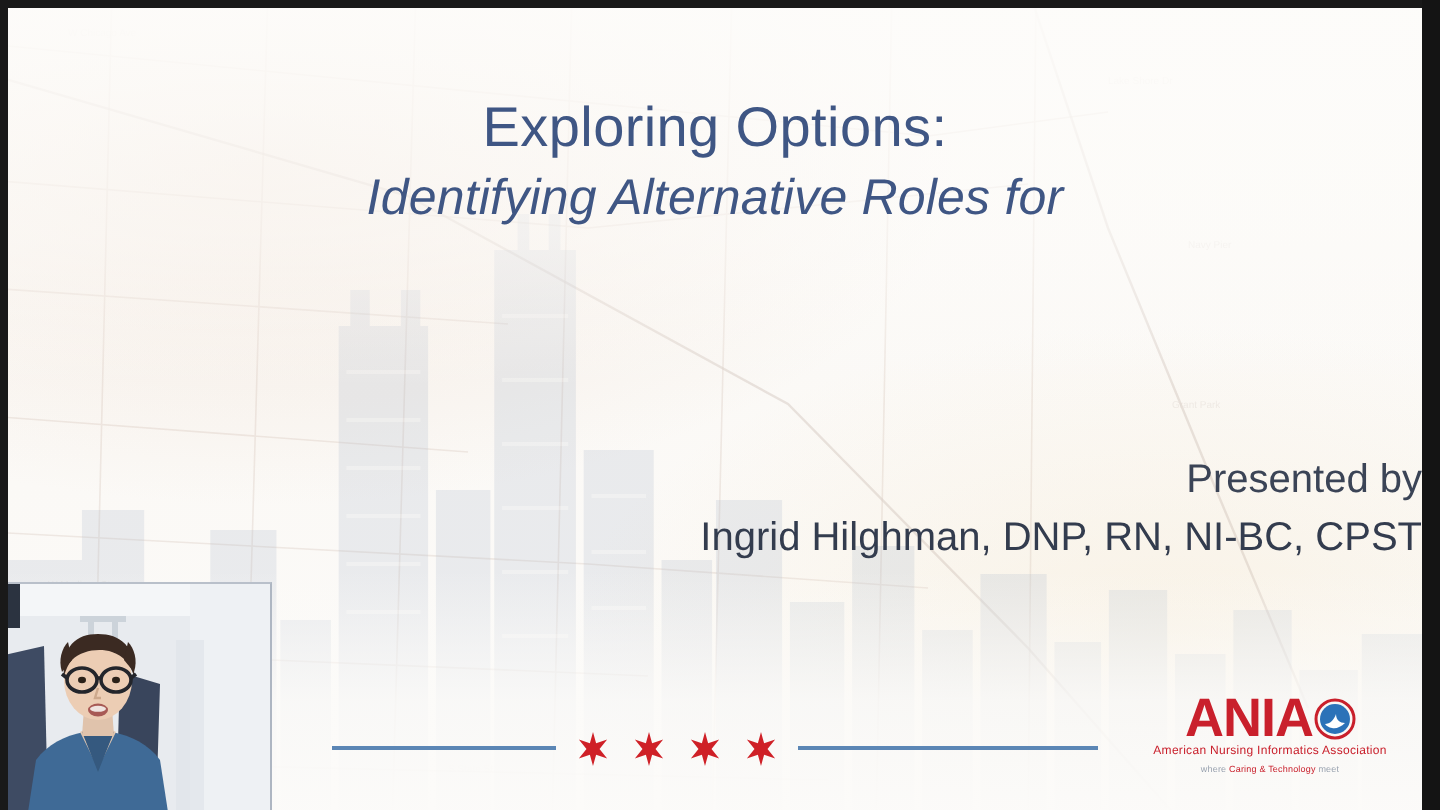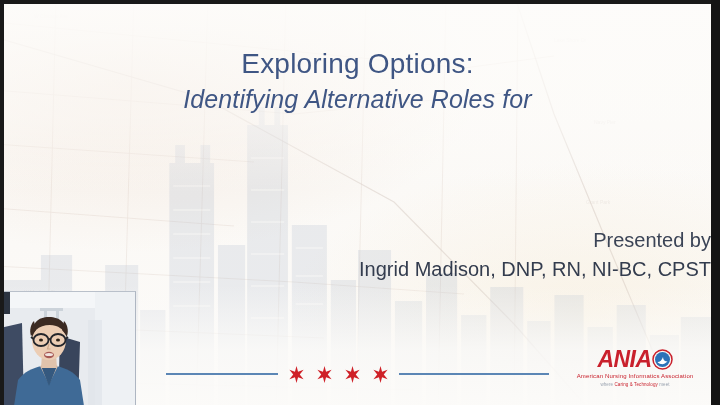--- a/index.html
+++ b/index.html
@@ -150,26 +150,25 @@
     z-index: 30;
     text-align: center;
   }
   .ania-top {
     display: flex;
     align-items: center;
     justify-content: center;
     gap: 1px;
   }
   .ania-word {
-    font-size: 23px;
+    font-size: 27px;
     font-weight: 700;
     letter-spacing: -0.5px;
     color: #c9202c;
     line-height: 23px;
-    font-style: italic;
   }
   .ania-mark {
     width: 21px; height: 21px;
     margin-left: -1px;
   }
   .ania-mark svg { display:block; }
   .ania-sub {
     font-size: 6px;
     color: #c9202c;
     letter-spacing: 0.15px;
@@ -294,21 +293,21 @@
     <div class="fade-top"></div>
     <div class="fade-bottom"></div>
 
     <div class="titleblock">
       <div class="title-line1">Exploring Options:</div>
       <div class="title-line2">Identifying Alternative Roles for</div>
     </div>
 
     <div class="presenter">
       <div class="presented-by">Presented by</div>
-      <div class="presenter-name">Ingrid Madison, DNP, RN, NI-BC, CPST</div>
+      <div class="presenter-name">Ingrid Hilghman, DNP, RN, NI-BC, CPST</div>
     </div>
 
     <div class="flagrule">
       <div class="rule-seg rule-left"></div>
       <div class="stars">
         <span class="star6">
           <svg viewBox="0 0 24 24" xmlns="http://www.w3.org/2000/svg">
               <path fill="#cf2027" d="M12 0 L14.2 8 L22 5.3 L16.6 12 L22 18.7 L14.2 16 L12 24 L9.8 16 L2 18.7 L7.4 12 L2 5.3 L9.8 8 Z"></path>
             </svg>
         </span>

